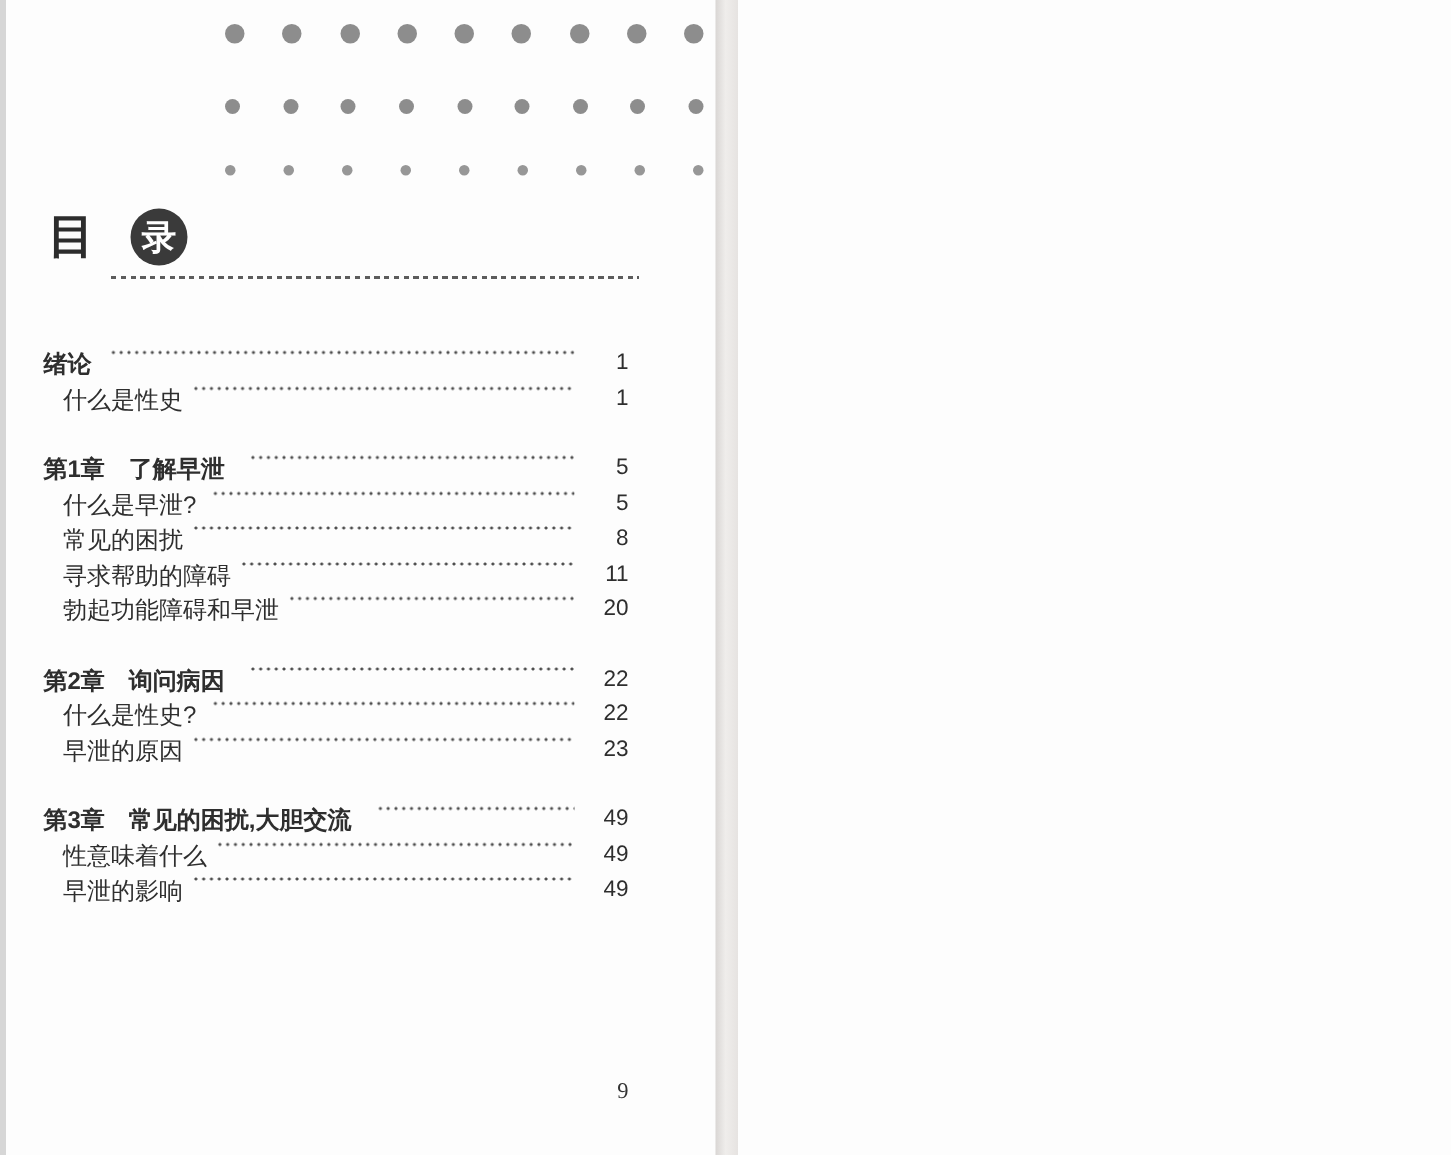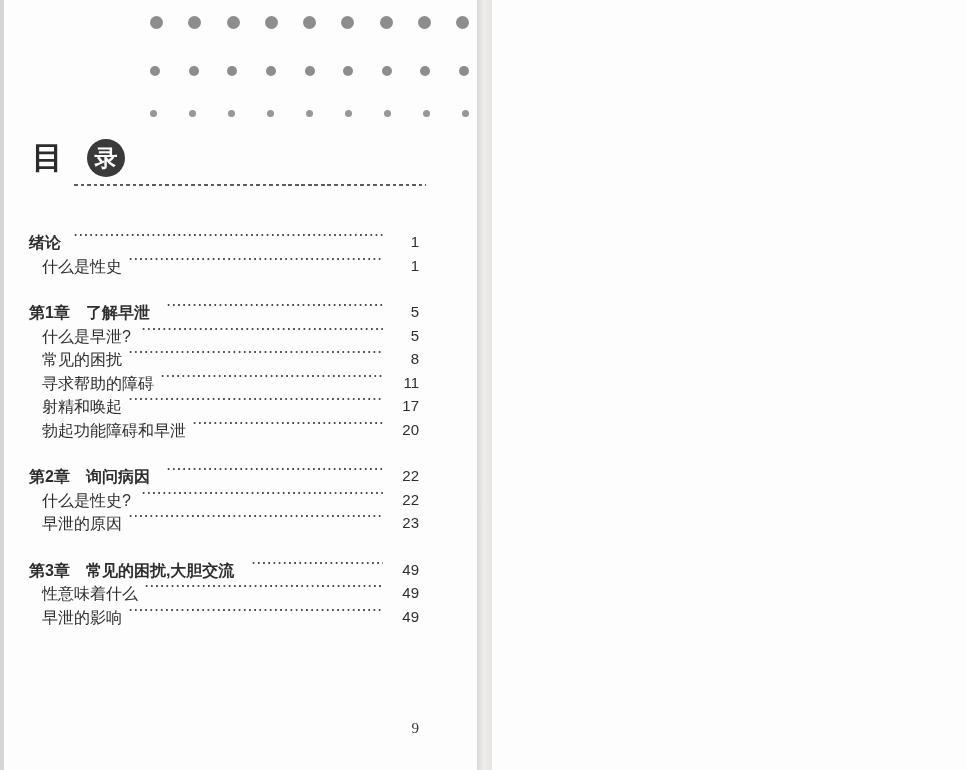--- a/index.html
+++ b/index.html
@@ -141,25 +141,20 @@
           <span class="toc-label">常见的困扰</span>
           <span class="leader"></span>
           <span class="pagenum">8</span>
         </div>
         <div class="toc-row sub">
           <span class="toc-label">寻求帮助的障碍</span>
           <span class="leader"></span>
           <span class="pagenum">11</span>
         </div>
         <div class="toc-row sub">
-          <span class="toc-label">射精和唤起</span>
-          <span class="leader"></span>
-          <span class="pagenum">17</span>
-        </div>
-        <div class="toc-row sub">
           <span class="toc-label">勃起功能障碍和早泄</span>
           <span class="leader"></span>
           <span class="pagenum">20</span>
         </div>
       </div>
       <div class="toc-group">
         <div class="toc-row chapter">
           <span class="toc-label">第2章　询问病因 </span>
           <span class="leader"></span>
           <span class="pagenum">22</span>

